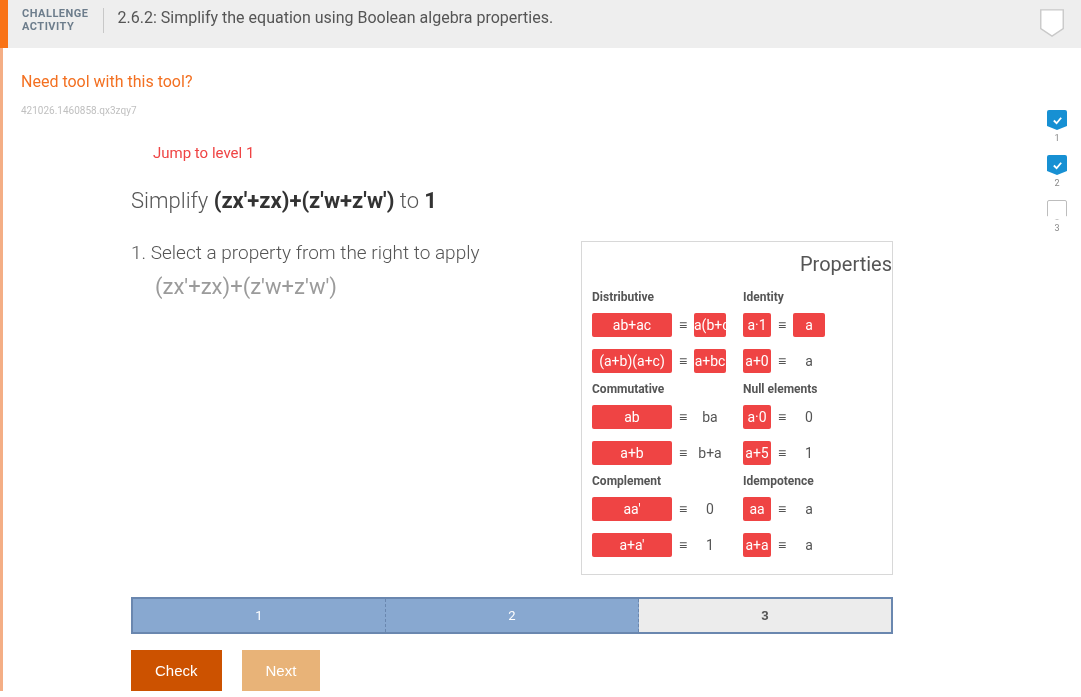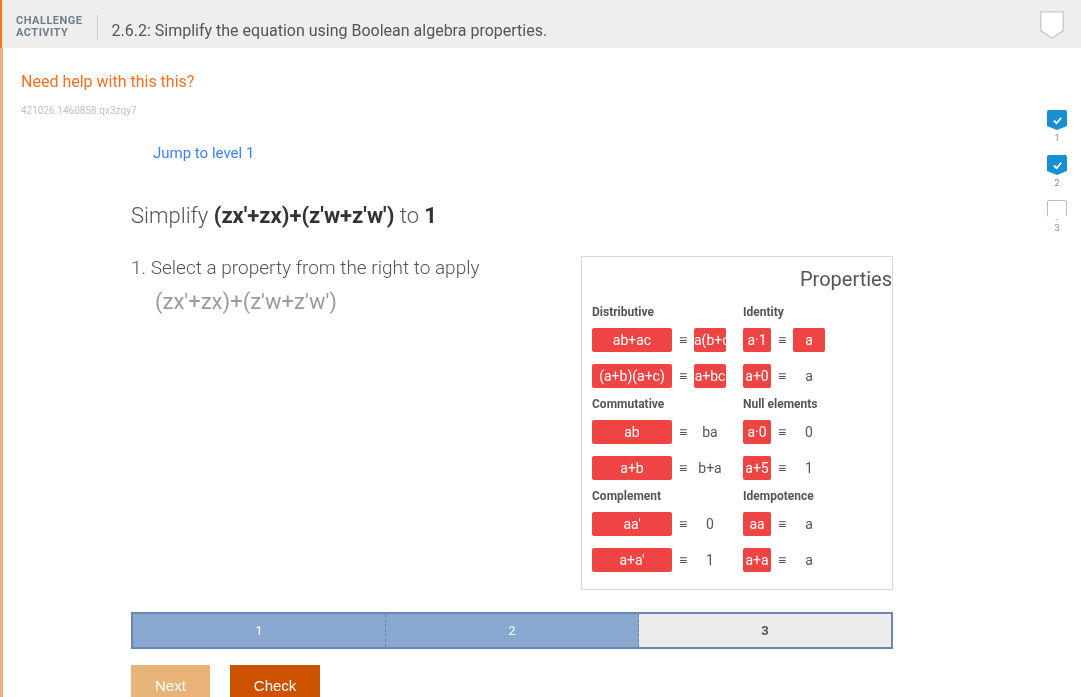--- a/index.html
+++ b/index.html
@@ -4,23 +4,23 @@
 <style>
   * { box-sizing: border-box; margin: 0; padding: 0; }
   body {
     font-family: -apple-system, BlinkMacSystemFont, "Segoe UI", Roboto, Helvetica, Arial, sans-serif;
     background: #ffffff;
     color: #484848;
     width: 1081px;
   }
   .header-bar {
     display: flex;
-    align-items: flex-end;
+    align-items: flex-start;
     background: #eeeeee;
-    border-left: 2px solid #f97316;
+    border-left: 8px solid #f97316;
     padding: 8px 14px;
     height: 48px;
   }
   .challenge-label {
     font-size: 11px;
     font-weight: 700;
     color: #6d7d8c;
     line-height: 1.15;
     letter-spacing: 0.5px;
     padding-right: 14px;
@@ -55,26 +55,26 @@
     color: #c0c0c0;
     font-size: 10px;
     margin-bottom: 27px;
   }
   .content {
     padding-left: 110px;
     padding-right: 170px;
     position: relative;
   }
   .jump-link {
-    color: #3b82f6;
+    color: #ef4444;
     font-size: 15px;
     font-weight: 400;
     text-decoration: none;
     display: inline-block;
-    margin-bottom: 41px;
+    margin-bottom: 26px;
     margin-left: 22px;
   }
   .prompt {
     font-size: 22px;
     color: #555;
     font-weight: 300;
     margin-bottom: 28px;
   }
   .prompt .expr {
     font-weight: 700;
@@ -233,21 +233,21 @@
   </div>
   <div class="activity-title">2.6.2: Simplify the equation using Boolean algebra properties.</div>
   <div class="header-badge">
     <svg viewBox="0 0 32 32">
         <path d="M4 2 H28 V22 L16 30 L4 22 Z" fill="#fff" stroke="#c9c9c9" stroke-width="1.5"></path>
       </svg>
   </div>
 </div>
 
 <div class="main">
-  <a href="#" class="help-link">Need help with this this?</a>
+  <a href="#" class="help-link">Need tool with this tool?</a>
   <div class="code-id">421026.1460858.qx3zqy7</div>
 
   
   <div class="right-rail">
     <div class="rail-item">
       <div class="rail-box">
         <svg viewBox="0 0 12 12">
             <path d="M2 6 L5 9 L10 3" fill="none" stroke="#fff" stroke-width="2"></path>
           </svg>
       </div>
@@ -397,17 +397,17 @@
       </div>
     </div>
 
     <div class="progress-bar">
       <div class="prog-seg">1</div>
       <div class="prog-seg">2</div>
       <div class="prog-seg current">3</div>
     </div>
 
     <div class="button-row">
+      <button class="btn btn-check">Check</button>
       <button class="btn btn-next">Next</button>
-      <button class="btn btn-check">Check</button>
     </div>
   </div>
 </div>
 
 </body></html>

